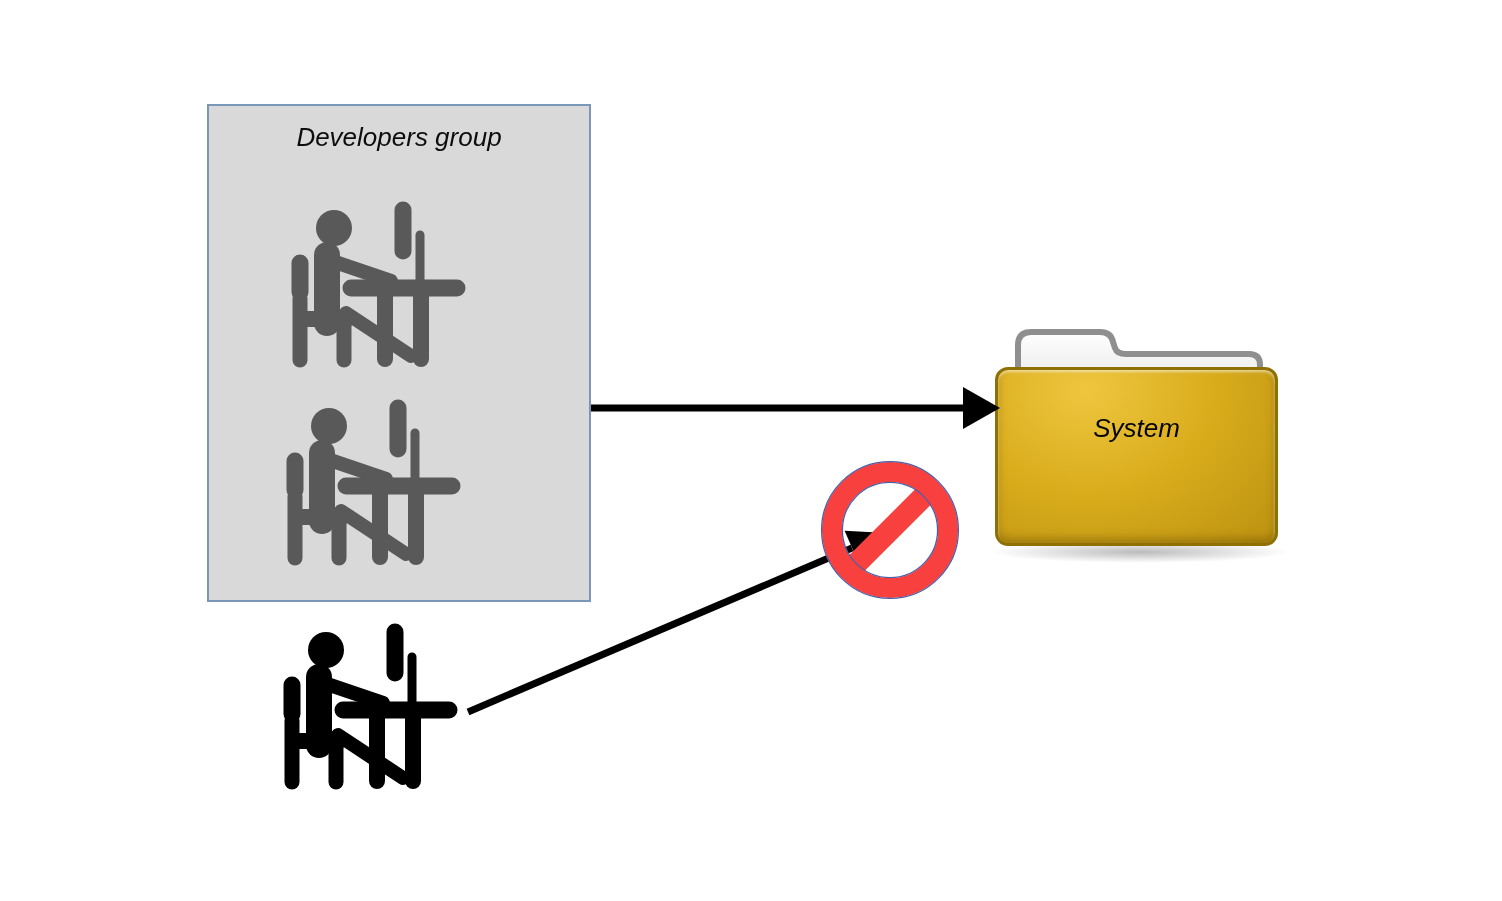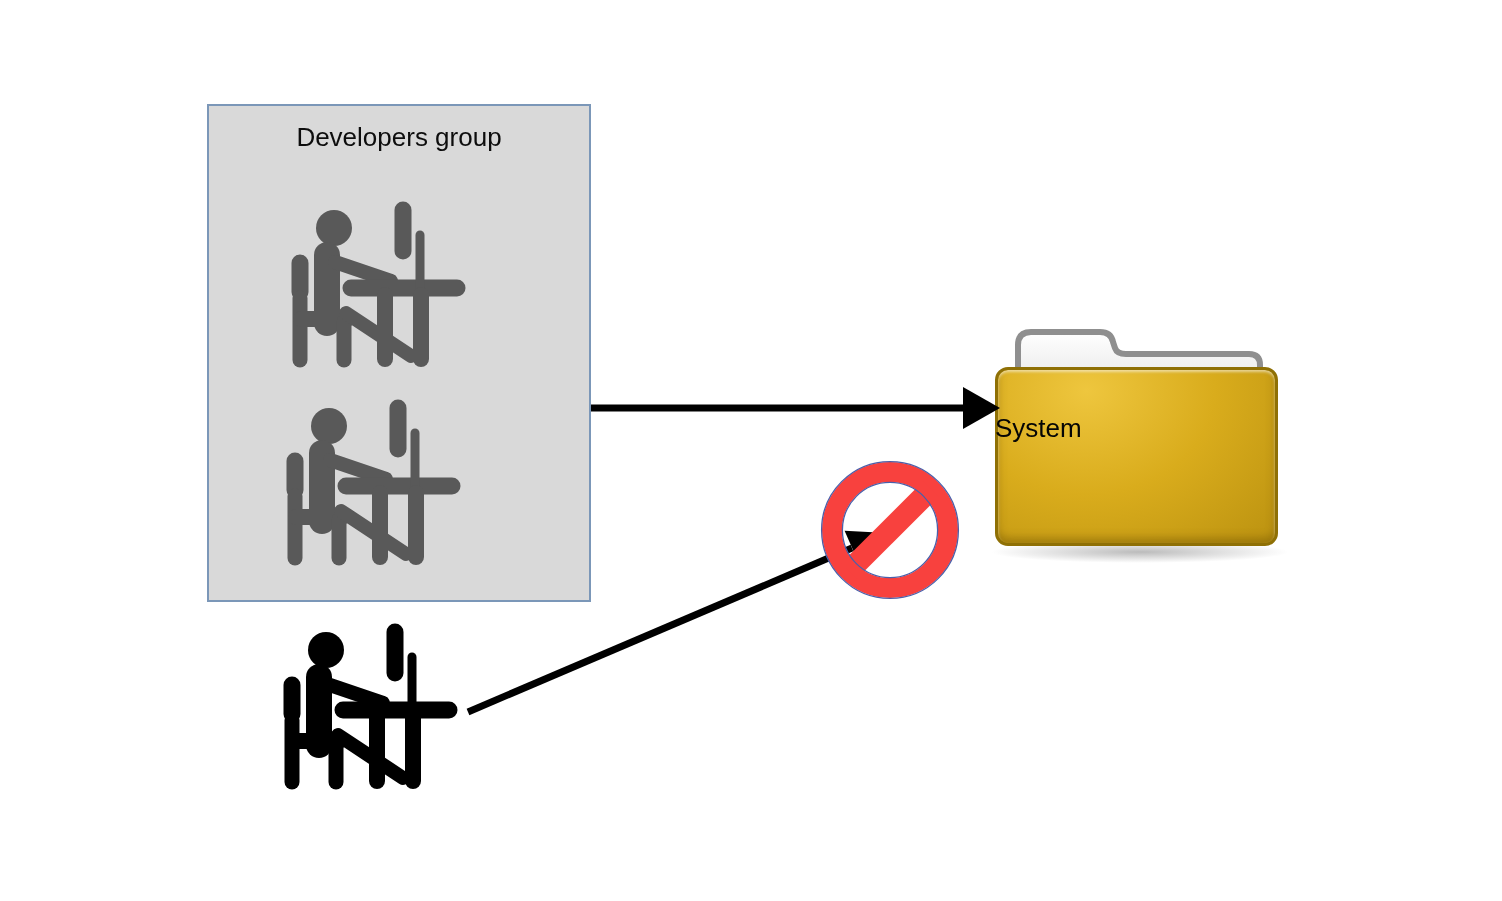--- a/index.html
+++ b/index.html
@@ -1,18 +1,19 @@
 <!DOCTYPE html>
 <html><head>
 <meta charset="utf-8">
 <style>
   html,body{margin:0;padding:0;background:#fff;}
   .canvas{
     position:relative;width:1502px;height:901px;background:#ffffff;overflow:hidden;
     font-family:"Liberation Sans", sans-serif;
+    font-style:italic;
   }
   
   .group-box{
     position:absolute;left:207px;top:104px;width:384px;height:498px;
     background:#d9d9d9;border:2px solid #7b97b8;box-sizing:border-box;z-index:1;
   }
   .group-title{
     position:absolute;left:0;top:16px;width:100%;text-align:center;
     font-size:26px;color:#0d0d0d;
   }
@@ -30,21 +31,21 @@
     border:3px solid #8f7005;border-radius:13px;box-sizing:border-box;
     background:radial-gradient(ellipse at 32% 12%, #eec63e 0%, #d9ac1c 48%, #bb9210 100%);
     box-shadow:inset 0 2px 3px rgba(255,255,255,.55), inset 0 -5px 8px rgba(110,82,0,.45);
   }
   .folder-shadow{
     position:absolute;left:990px;top:541px;width:300px;height:22px;z-index:1;
     background:radial-gradient(ellipse at center, rgba(60,60,60,.35) 0%, rgba(60,60,60,0) 70%);
   }
   .folder-label{
     position:absolute;left:995px;top:412px;width:283px;z-index:4;
-    font-size:26px;line-height:32px;color:#050505;
+    text-align:center;font-size:26px;line-height:32px;color:#050505;
   }
   
   .overlay{position:absolute;left:0;top:0;z-index:5;}
   .hidden-defs{position:absolute;width:0;height:0;overflow:hidden;}
 </style>
 </head>
 <body>
 
 <svg class="hidden-defs" aria-hidden="true">
   <symbol id="person-desk" viewBox="0 0 180 180">

